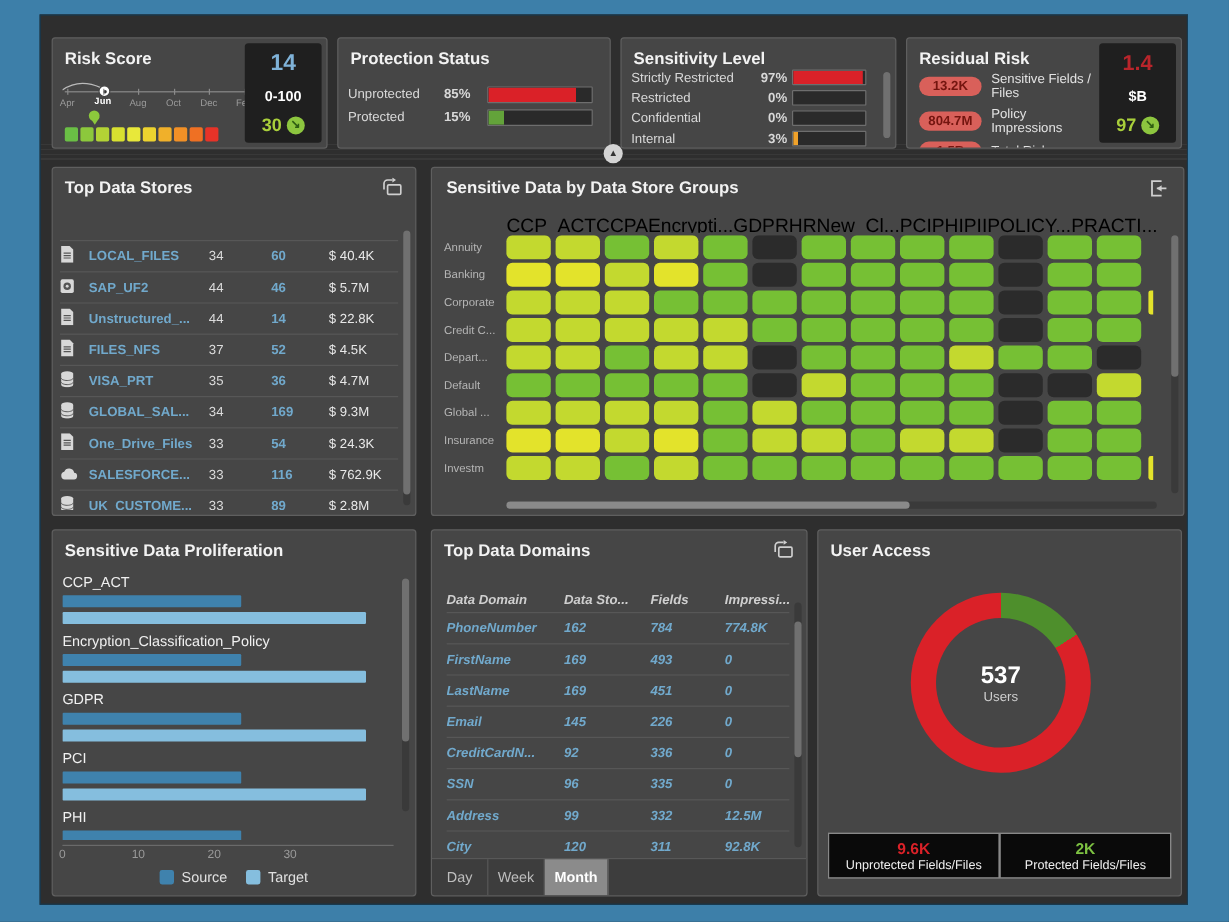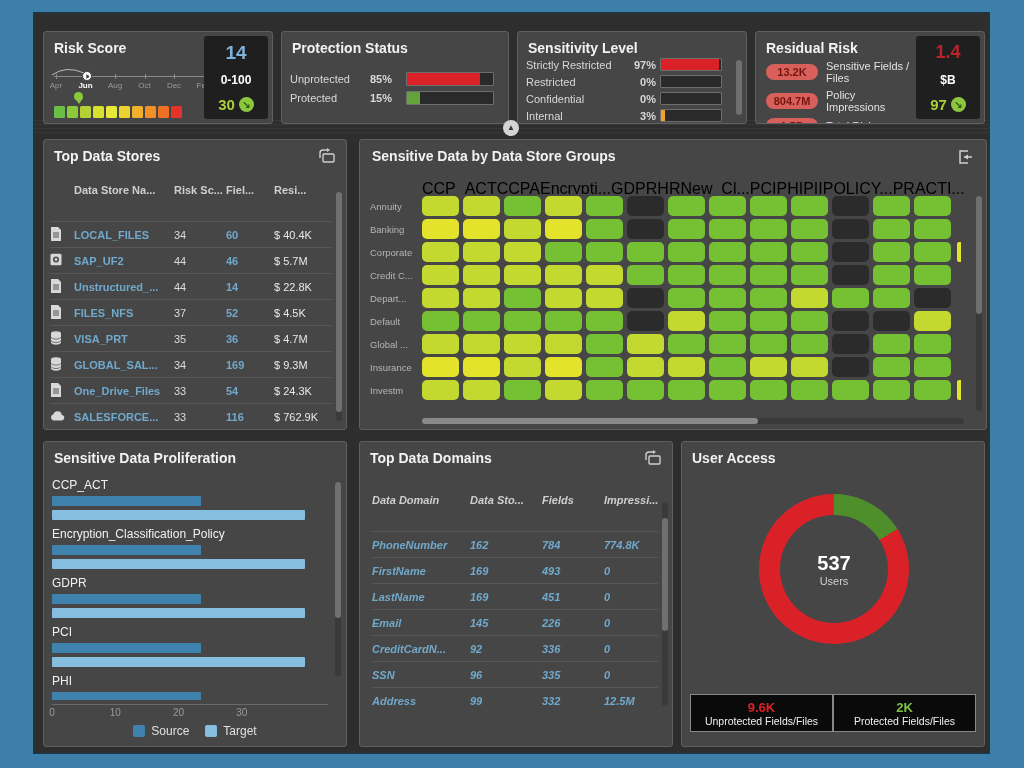--- a/index.html
+++ b/index.html
@@ -49,21 +49,21 @@
   
   .divider{position:absolute;left:0;top:104px;width:100%;height:18px;
     background:repeating-linear-gradient(#2e2e2e 0 3px,#383838 3px 4px);}
   .collapse-btn{position:absolute;left:469px;top:107px;width:16px;height:16px;border-radius:50%;
     background:#d4d4d4;color:#333;font-size:8px;text-align:center;line-height:16px;font-weight:bold;z-index:3;}
   
   #p-stores{left:9px;top:126px;width:304px;height:291px;}
   #p-heatmap{left:325px;top:126px;width:628px;height:291px;}
   .corner-icon{position:absolute;right:10px;top:8px;}
   .t-head{position:absolute;left:6px;right:14px;display:grid;font-size:11px;font-weight:bold;color:#cfcfcf;}
-  .t-body{position:absolute;left:6px;right:14px;overflow:hidden;margin-top:21px;}
+  .t-body{position:absolute;left:6px;right:14px;overflow:hidden;}
   .t-row{display:grid;align-items:center;height:25px;border-top:1px solid #575757;font-size:11px;}
   .stores-grid{grid-template-columns:24px 100px 52px 48px 1fr;}
   .cell-name{color:#71a9cc;font-weight:bold;white-space:nowrap;overflow:hidden;}
   .cell-num{color:#dcdcdc;}
   .cell-blue{color:#71a9cc;font-weight:bold;}
   .cell-resi{color:#e8e8e8;}
   .hm-colhead{position:absolute;top:40px;left:62px;right:22px;height:14px;display:flex;overflow:hidden;}
   .hm-rows{position:absolute;top:56px;left:6px;right:22px;bottom:14px;overflow:hidden;}
   .hm-row{display:flex;align-items:center;height:20px;margin-bottom:3px;}
   .hm-label{width:52px;flex:0 0 52px;font-size:9.5px;color:#b5b5b5;text-align:left;padding-left:4px;
@@ -114,21 +114,21 @@
     <div class="rs-left">
       <svg width="40" height="14" style="position:absolute;left:0;top:0">
         <path d="M0,11 Q14,1 32,9" stroke="#bbb" fill="none" stroke-width="1"></path>
         </svg>
       <div class="tl-line"></div>
       <div class="tl-knob"></div>
       <div id="tl-months">
           <div class="tl-tick" style="left: 4px;"></div>
           <div class="tl-month" style="left: 4px;">Apr</div>
           <div class="tl-tick" style="left: 33.5px;"></div>
-          <div class="tl-month active" style="left: 33.5px;">Jun</div>
+          <div class="tl-month active" style="left: 33.5px; font-family: Liberation Mono, monospace;">Jun</div>
           <div class="tl-tick" style="left: 63px;"></div>
           <div class="tl-month" style="left: 63px;">Aug</div>
           <div class="tl-tick" style="left: 92.5px;"></div>
           <div class="tl-month" style="left: 92.5px;">Oct</div>
           <div class="tl-tick" style="left: 122px;"></div>
           <div class="tl-month" style="left: 122px;">Dec</div>
           <div class="tl-tick" style="left: 151.5px;"></div>
           <div class="tl-month" style="left: 151.5px;">Feb</div>
         </div>
       <div class="pin"></div>
@@ -240,27 +240,20 @@
 
   <div class="panel" id="p-stores">
     <div class="p-title">Top Data Stores</div>
     <div class="corner-icon">
       <svg width="20" height="16" viewBox="0 0 20 16">
           <rect x="7" y="6" width="11" height="8" rx="1" fill="none" stroke="#cfcfcf" stroke-width="1.4"></rect>
           <path d="M4 10 V5 a3 3 0 0 1 3-3 h4" fill="none" stroke="#cfcfcf" stroke-width="1.4"></path>
           <path d="M11 0 l3 2 -3 2 z" fill="#cfcfcf"></path>
         </svg>
     </div>
-    <div class="t-head stores-grid" id="stores-head" style="top:44px;">
-        <div></div>
-        <div>Data Store Na...</div>
-        <div>Risk Sc...</div>
-        <div>Fiel...</div>
-        <div>Resi...</div>
-      </div>
     <div class="t-body" id="stores-body" style="top:60px;bottom:4px;">
         <div class="t-row stores-grid">
           <div><svg width="12" height="14" viewBox="0 0 12 14">
               <path d="M1 0h7l3 3v11H1z" fill="#d8d8d8"></path>
               <path d="M3 6h6M3 8h6M3 10h6" stroke="#555" stroke-width="1"></path>
             </svg></div>
           <div class="cell-name">LOCAL_FILES</div>
           <div class="cell-num">34</div>
           <div class="cell-blue">60</div>
           <div class="cell-resi">$ 40.4K</div>
@@ -643,20 +636,25 @@
         <div class="t-row domains-grid">
           <div class="cell-name">City</div>
           <div class="cell-blue">120</div>
           <div class="cell-blue">311</div>
           <div class="cell-blue">92.8K</div>
         </div>
       </div>
     <div class="vscroll" style="right:4px;top:60px;bottom:40px;">
       <div class="vthumb" style="top:8%;height:55%;"></div>
       </div>
+    <div class="tabbar" id="domains-tabs">
+        <div class="tab">Day</div>
+        <div class="tab">Week</div>
+        <div class="tab active">Month</div>
+      </div>
   </div>
 
   <div class="panel" id="p-user">
     <div class="p-title">User Access</div>
     <div class="donut-wrap">
       <div class="donut" id="ua-donut" style="background: conic-gradient(rgb(78, 143, 44) 0deg, rgb(78, 143, 44) 16%, rgb(218, 33, 40) 16%, rgb(218, 33, 40) 100%);"></div>
       <div class="donut-hole">
         <div class="donut-val">537</div>
         <div class="donut-sub">Users</div>
       </div>

